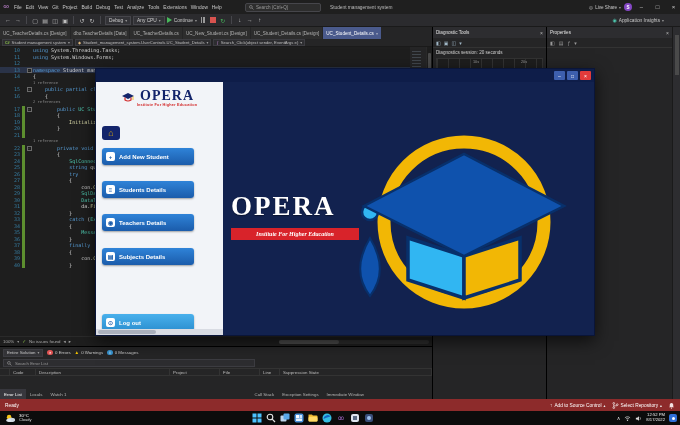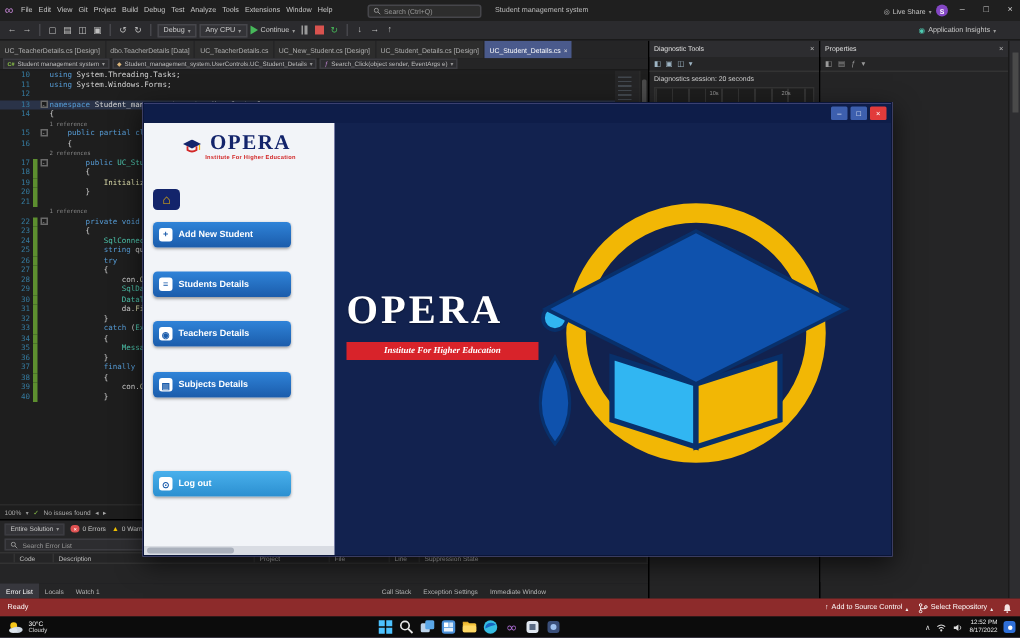--- a/index.html
+++ b/index.html
@@ -104,21 +104,21 @@
 .wx-text{font-size:4px;line-height:4.4px;color:#ddd}
 .wx-temp{font-size:4.4px;color:#fff}
 #tb-center{position:absolute;left:252px;display:flex;gap:4px;align-items:center}
 .tb-icon{width:10px;height:10px;display:flex;align-items:center;justify-content:center;border-radius:2px}
 .tb-tray{margin-left:auto;display:flex;align-items:center;gap:4px;padding-right:3px;color:#ddd}
 .tray-ico{display:flex;align-items:center;justify-content:center;font-size:5px;color:#ddd}
 .tb-clock{text-align:right;font-size:4.2px;line-height:4.8px;color:#eee}
 .notif{width:8px;height:8px;background:#2f6fd8;border-radius:2px;display:flex;align-items:center;justify-content:center}
 .notif i{display:block;width:3px;height:3px;background:#fff;border-radius:50%}
 
-.appwin{position:absolute;left:95px;top:68px;width:500px;height:303px;z-index:50;box-shadow:0 5px 16px rgba(0,0,0,.65);border:1px solid #0a1538;background:#c4b5fd}
+.appwin{position:absolute;left:95px;top:68px;width:500px;height:268px;z-index:50;box-shadow:0 5px 16px rgba(0,0,0,.65);border:1px solid #0a1538;background:#14b8a6}
 .appwin-titlebar{position:absolute;left:0;top:0;width:100%;height:13px;background:#0e1d49;display:flex;align-items:center;justify-content:flex-end;gap:2px;padding-right:3px}
 .awbtn{width:11px;height:9px;font-size:5px;display:flex;align-items:center;justify-content:center;border-radius:1px;color:#fff}
 .awbtn.min,.awbtn.max{background:#3d5fae}
 .awbtn.close{background:#e23b3b}
 .appwin-body{position:absolute;left:0;top:13px;right:0;bottom:0;display:flex}
 .app-sidebar{width:127px;background:#f2f4f8;position:relative;flex:none}
 .app-logo{display:flex;align-items:center;justify-content:center;gap:3px;padding-top:7px}
 .app-logo-txt{text-align:center}
 .app-logo-title{font-family:"Liberation Serif",serif;font-weight:bold;font-size:14px;line-height:14px;color:#13246b;letter-spacing:1px}
 .app-logo-sub{font-size:3.8px;color:#d22727;font-weight:bold;letter-spacing:.2px}

